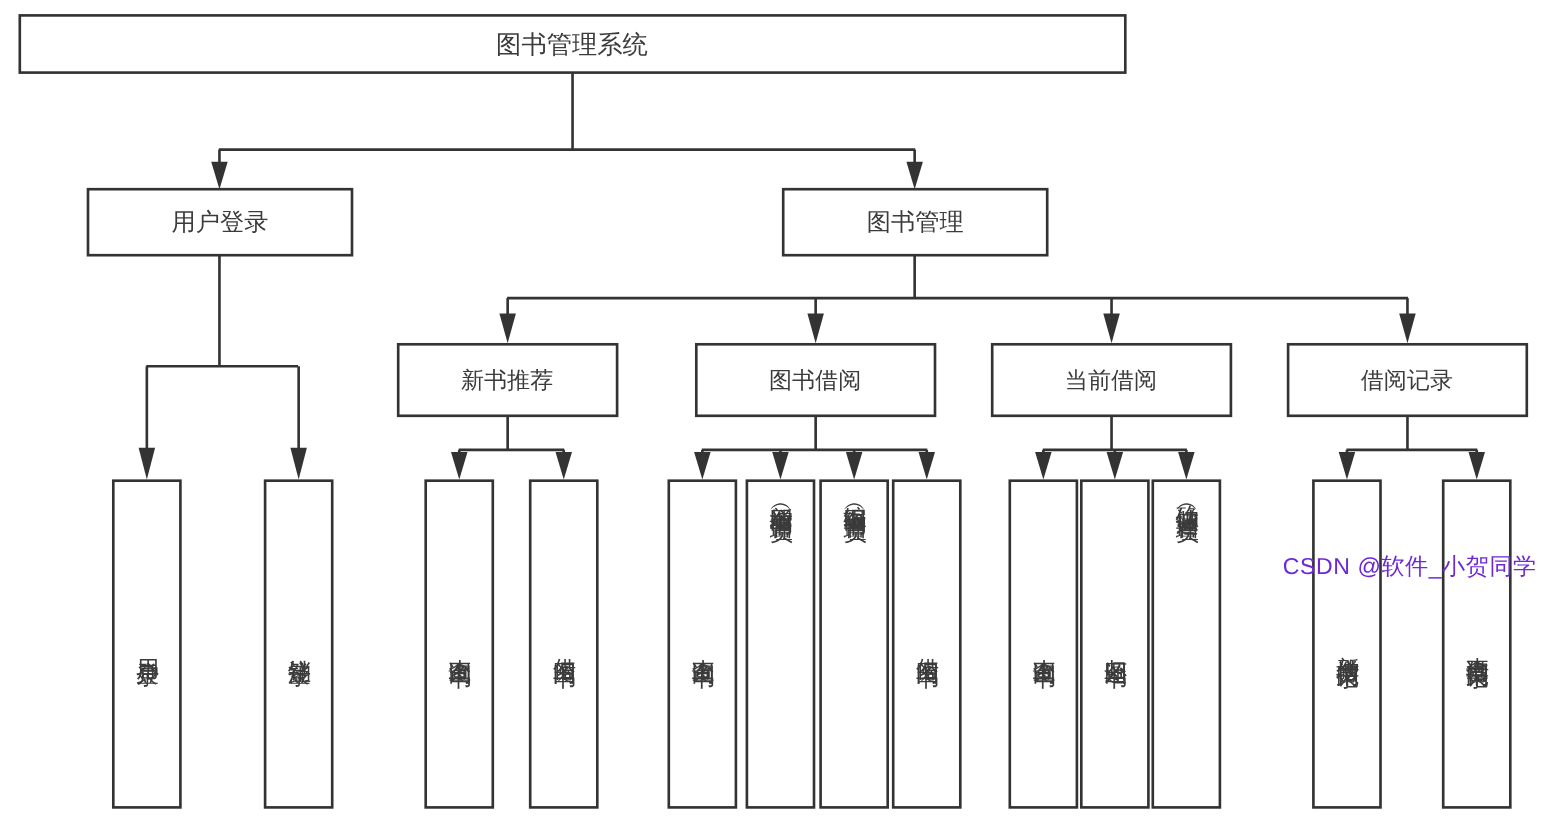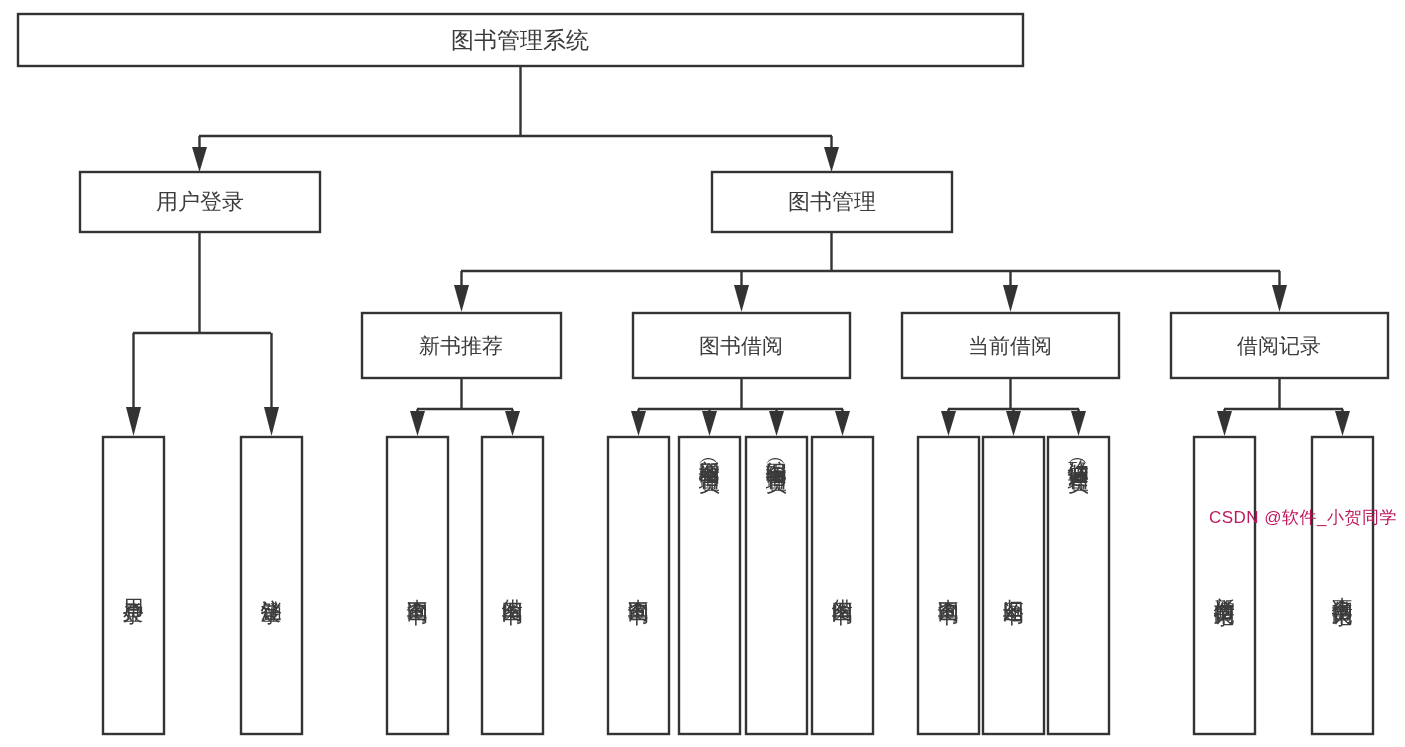--- a/index.html
+++ b/index.html
@@ -53,22 +53,22 @@
     line-height:1.22;
     letter-spacing:2px;
     color:#3b3b3b;
     white-space:nowrap;
   }
   .watermark{
     position:absolute;
     right:8px;
     bottom:4px;
     font-family:"Liberation Sans","DejaVu Sans",sans-serif;
-    font-size:17px;
-    color:#be185d;
+    font-size:21px;
+    color:#6d28d9;
     letter-spacing:0.5px;
     white-space:nowrap;
   }
 </style>
 </head>
 <body>
 
 <div id="diagram-root">
 
 <svg width="1405" height="747" viewBox="0 0 1405 747" xmlns="http://www.w3.org/2000/svg">

